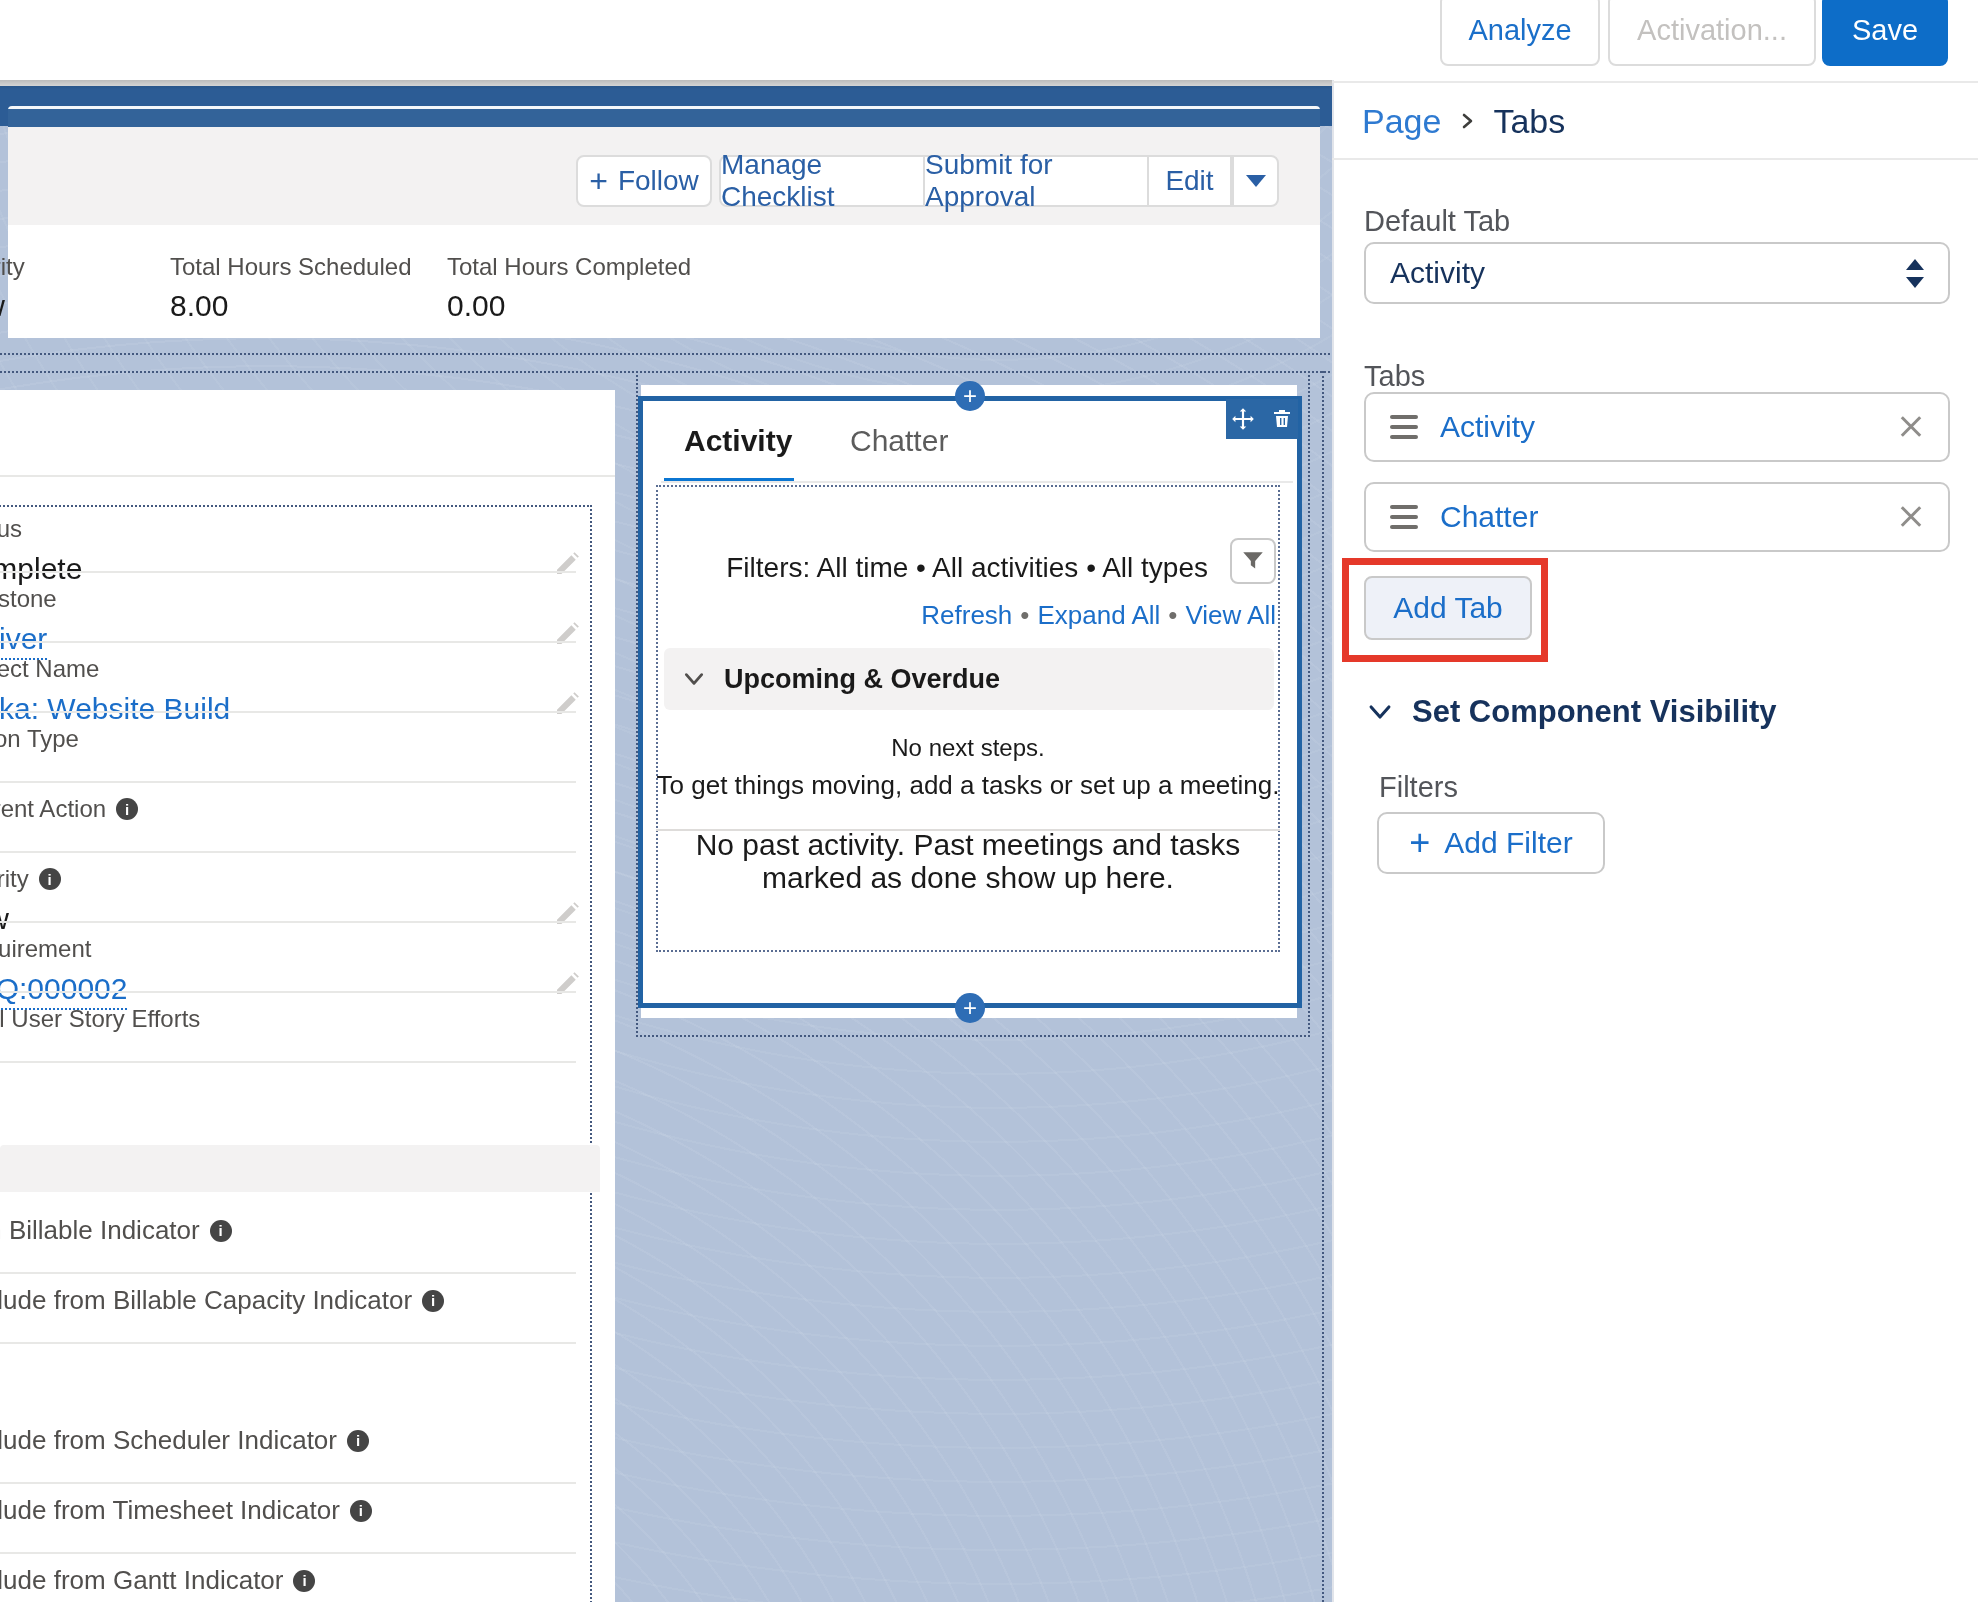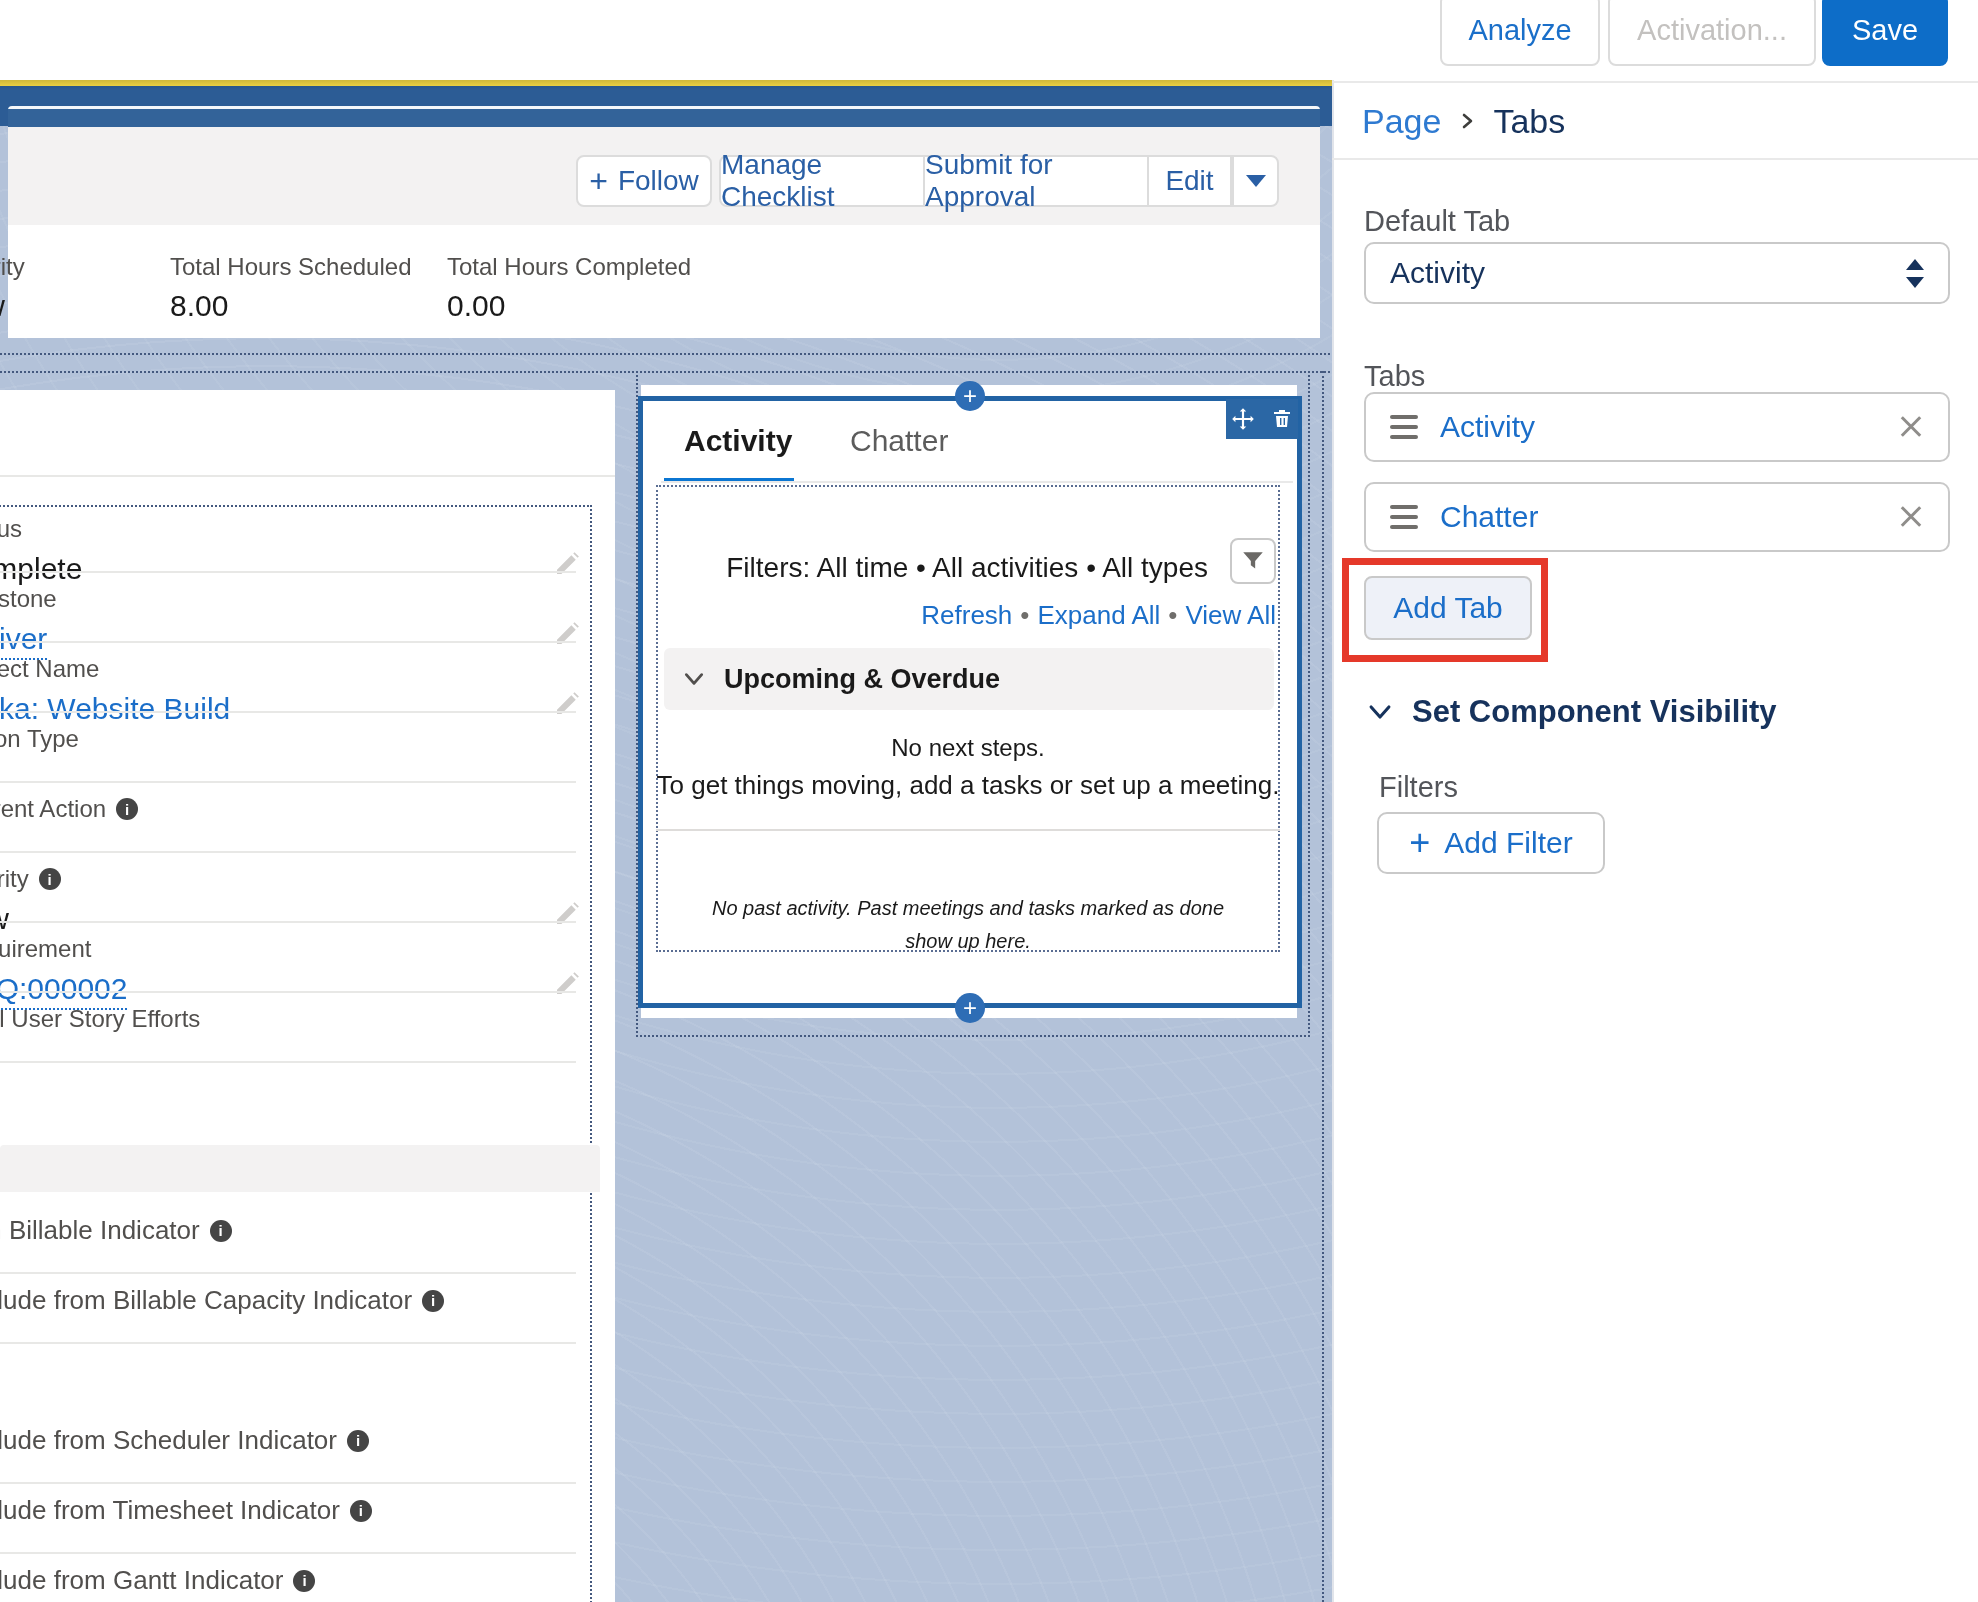--- a/index.html
+++ b/index.html
@@ -1,17 +1,17 @@
 <!DOCTYPE html>
 <html><head>
 <meta charset="utf-8">
 <style>
   html,body{margin:0;padding:0;background:#fff;}
   body{font-family:"Liberation Sans",sans-serif;overflow:hidden;}
-  .stage{position:relative;width:1978px;height:1602px;overflow:hidden;background:#fde047;}
+  .stage{position:relative;width:1978px;height:1602px;overflow:hidden;background:#e5e5e5;}
   .abs{position:absolute;}
 
   
   .topbar{left:0;top:0;width:1978px;height:80px;background:#fff;z-index:30;}
   .tb-btn{position:absolute;top:-6px;height:72px;border-radius:8px;background:#fff;border:2px solid #dcdcdc;
           font-size:29px;display:flex;align-items:center;justify-content:center;cursor:pointer;box-sizing:border-box;}
   .btn-analyze{left:1440px;width:160px;color:#1a6fc9;}
   .btn-activation{left:1608px;width:208px;color:#c3c1bf;}
   .btn-save{left:1822px;width:126px;background:#0d6dc8;border-color:#0d6dc8;color:#fff;}
   .topbar-shadow{left:0;top:78px;width:1332px;height:12px;background:linear-gradient(rgba(0,0,0,.22),rgba(0,0,0,0));z-index:29;}
@@ -87,21 +87,21 @@
               box-sizing:border-box;display:flex;align-items:center;justify-content:center;cursor:pointer;}
   .links-line{left:800px;top:600px;width:476px;text-align:right;font-size:26px;color:#1b6ec9;}
   .links-line .sep{color:#706e6b;padding:0 8px;}
   .links-line span[data-interactable="true"]{cursor:pointer;}
   .uo-band{left:664px;top:648px;width:610px;height:62px;background:#f3f2f2;border-radius:6px;display:flex;
            align-items:center;gap:18px;padding-left:18px;box-sizing:border-box;}
   .uo-title{font-size:27px;font-weight:bold;color:#1a1a1a;}
   .empty-1{left:656px;top:734px;width:624px;text-align:center;font-size:24px;color:#1a1a1a;}
   .empty-2{left:656px;top:770px;width:624px;text-align:center;font-size:26px;color:#1a1a1a;}
   .act-divider{left:656px;top:829px;width:624px;height:2px;background:#dedcda;}
-  .empty-past{left:688px;top:892px;width:560px;text-align:center;font-size:20px;line-height:33px;color:#1a1a1a;font-style:italic;}
+  .empty-past{left:688px;top:828px;width:560px;text-align:center;font-size:30px;line-height:33px;color:#1a1a1a;}
 
   
   .sidepanel{left:1332px;top:0;width:646px;height:1602px;background:#fff;border-left:2px solid #e1e4ea;box-sizing:border-box;z-index:10;}
   .breadcrumb{left:1362px;top:100px;height:42px;display:flex;align-items:center;gap:16px;z-index:11;}
   .bc-root{font-size:34px;color:#2e7ad1;cursor:pointer;}
   .bc-current{font-size:34px;color:#16325c;}
   .panel-divider{left:1332px;top:158px;width:646px;height:2px;background:#e9e9e9;z-index:11;}
   .plabel{position:absolute;font-size:29px;color:#53555a;z-index:11;}
   .lbl-default{left:1364px;top:205px;} .lbl-tabs{left:1364px;top:360px;} .lbl-filters{left:1379px;top:771px;}
   .select-box{left:1364px;top:242px;width:586px;height:62px;background:#fff;border:2px solid #c9c9c9;border-radius:10px;

